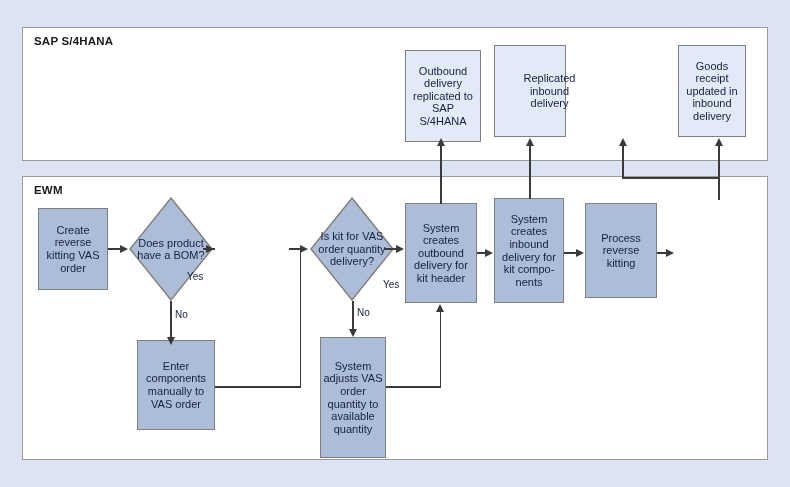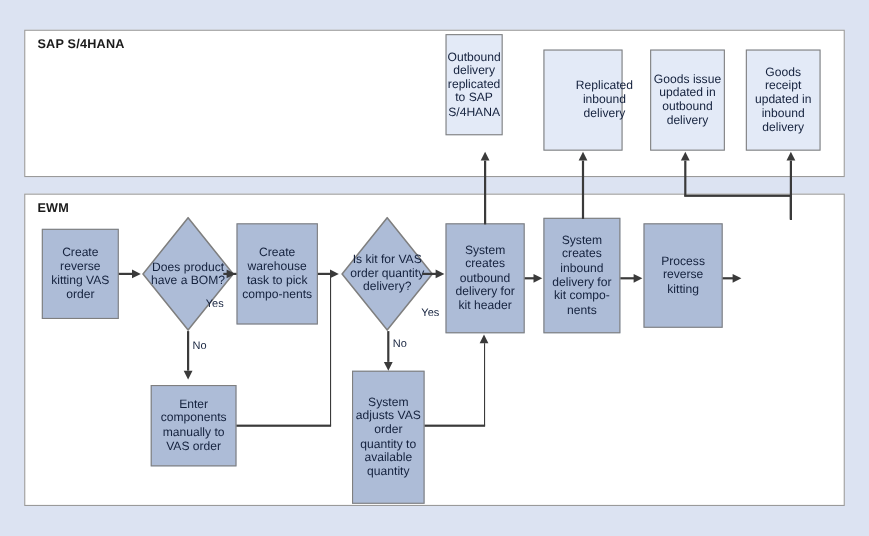--- a/index.html
+++ b/index.html
@@ -105,58 +105,56 @@
 </style>
 </head>
 <body>
 
 <div id="canvas">
 
   <div class="lane" id="lane-sap">
     <div class="lane-label">SAP S/4HANA</div>
   </div>
 
-  <div class="node sap" style="left:405px;top:31px;width:52px;height:92px;">Outbound delivery replicated to SAP S/4HANA</div>
+  <div class="node sap" style="left:405px;top:50px;width:76px;height:92px;">Outbound delivery replicated to SAP S/4HANA</div>
 
   <div class="node sap" style="left:494px;top:45px;width:72px;height:92px;padding-left:41px;">Replicated inbound delivery</div>
 
-  <div class="node sap" style="left:591px;top:45px;width:68px;height:92px;">Goods issue updated in outbound delivery</div>
 
   <div class="node sap" style="left:678px;top:45px;width:68px;height:92px;">Goods receipt updated in inbound delivery</div>
 
   <div class="lane" id="lane-ewm">
     <div class="lane-label">EWM</div>
   </div>
 
   <div class="node ewm" style="left:38px;top:208px;width:70px;height:82px;">Create reverse kitting VAS order</div>
 
   <div class="diamond" style="left:129px;top:197px;width:84px;height:104px;">
     <svg class="dshape" viewBox="0 0 84 104" preserveAspectRatio="none">
       <polygon points="42,1 83,52 42,103 1,52" fill="#adbcd7" stroke="#7f7f7f" stroke-width="1.4"></polygon>
     </svg>
     <div class="dtext">Does product have a BOM?</div>
   </div>
 
-  <div class="node ewm" style="left:215px;top:203px;width:74px;height:92px;">Create warehouse task to pick compo-nents</div>
 
   <div class="diamond" style="left:310px;top:197px;width:84px;height:104px;">
     <svg class="dshape" viewBox="0 0 84 104" preserveAspectRatio="none">
       <polygon points="42,1 83,52 42,103 1,52" fill="#adbcd7" stroke="#7f7f7f" stroke-width="1.4"></polygon>
     </svg>
     <div class="dtext">Is kit for VAS order quantity delivery?</div>
   </div>
 
   <div class="node ewm" style="left:405px;top:203px;width:72px;height:100px;">System creates outbound delivery for kit header</div>
 
   <div class="node ewm" style="left:585px;top:203px;width:72px;height:95px;">Process reverse kitting</div>
 
   <div class="node ewm" style="left:494px;top:198px;width:70px;height:105px;">System creates inbound delivery for kit compo-nents</div>
 
 
-  <div class="node ewm" style="left:137px;top:350px;width:78px;height:74px;">Enter components manually to VAS order</div>
+  <div class="node ewm" style="left:137px;top:340px;width:78px;height:90px;">Enter components manually to VAS order</div>
 
   <div class="node ewm" style="left:320px;top:337px;width:66px;height:121px;">System adjusts VAS order quantity to available quantity</div>
 
   <div class="hline" style="left:108px;top:248px;width:13px;"></div>
   <div class="arrow arrow-r" style="left:120px;top:244.5px;"></div>
 
   <div class="hline" style="left:203px;top:248px;width:12px;"></div>
   <div class="arrow arrow-r" style="left:206px;top:244.5px;"></div>
   <div class="edge-label" style="left:187px;top:271px;">Yes</div>
 

